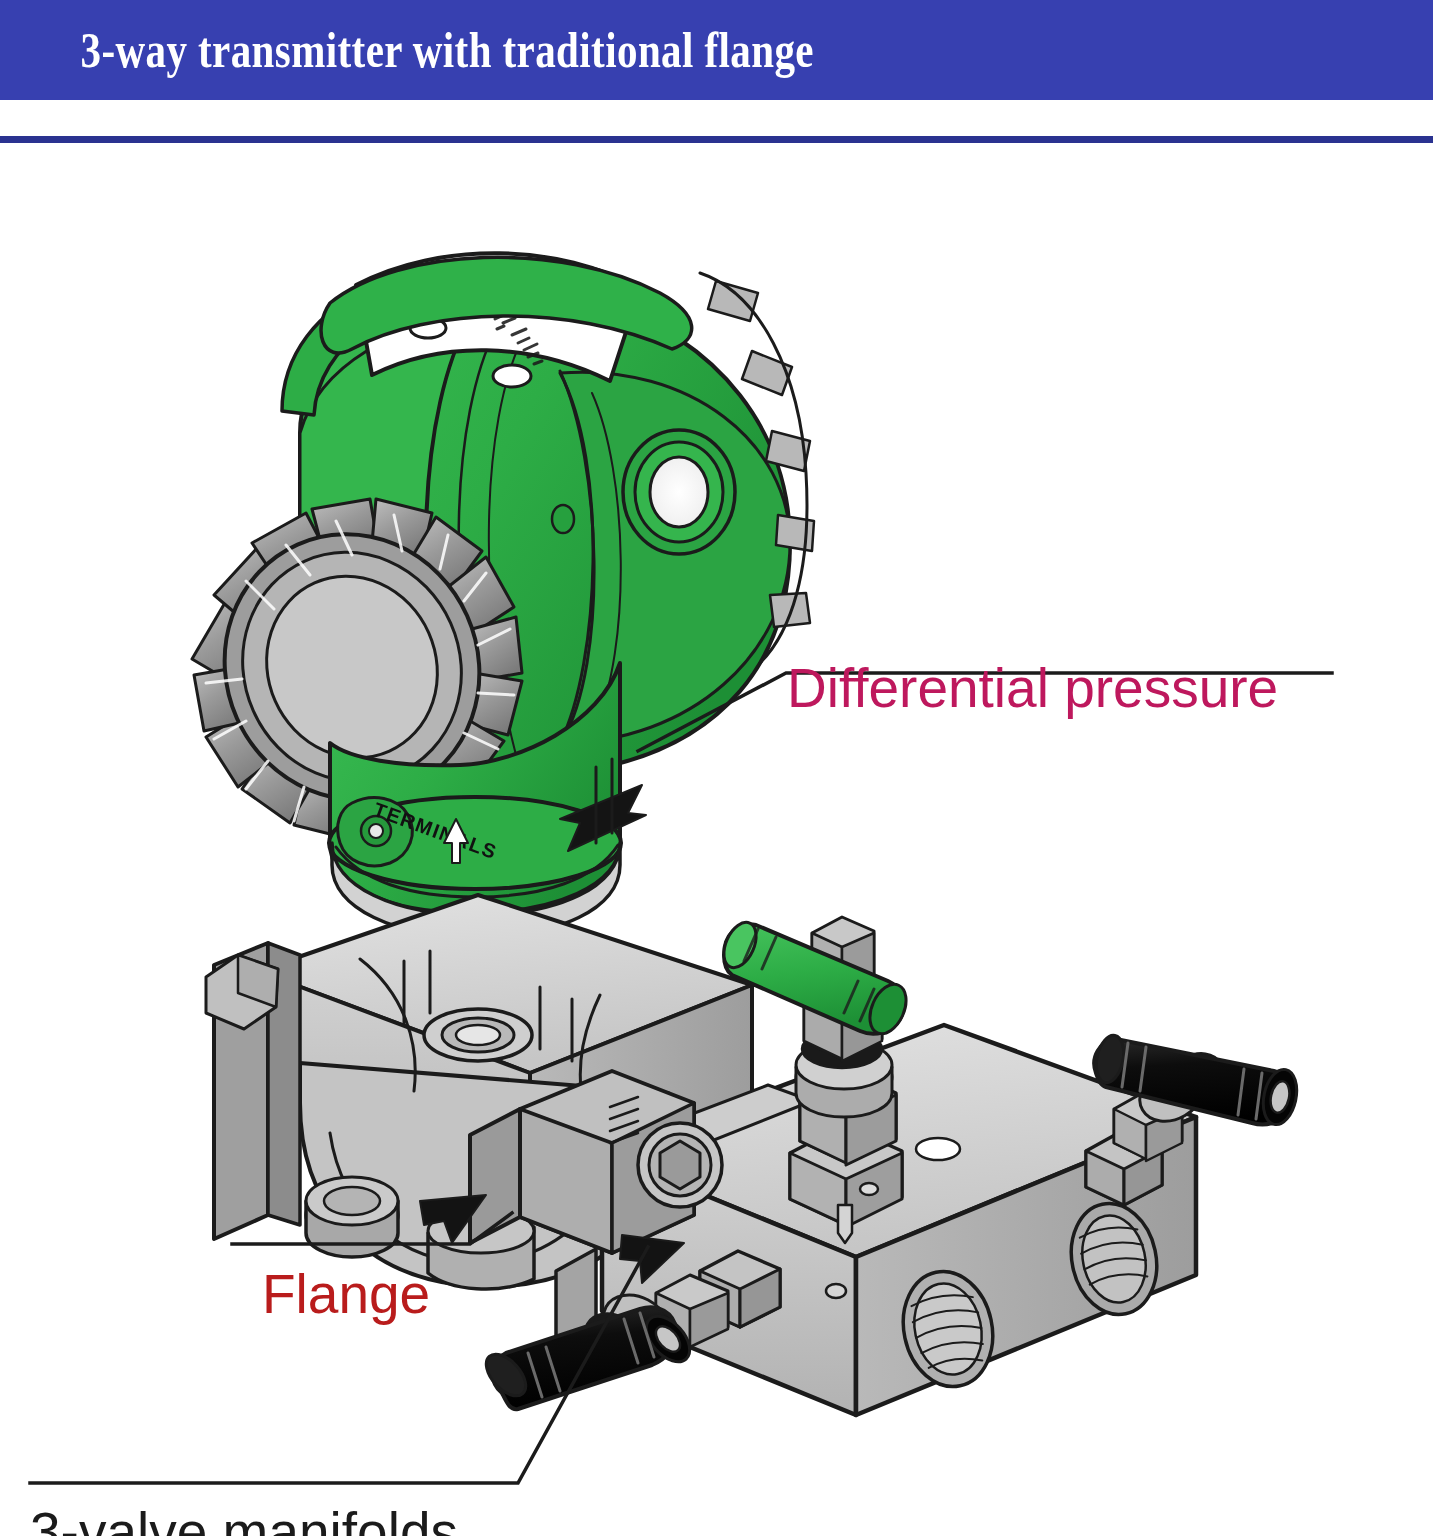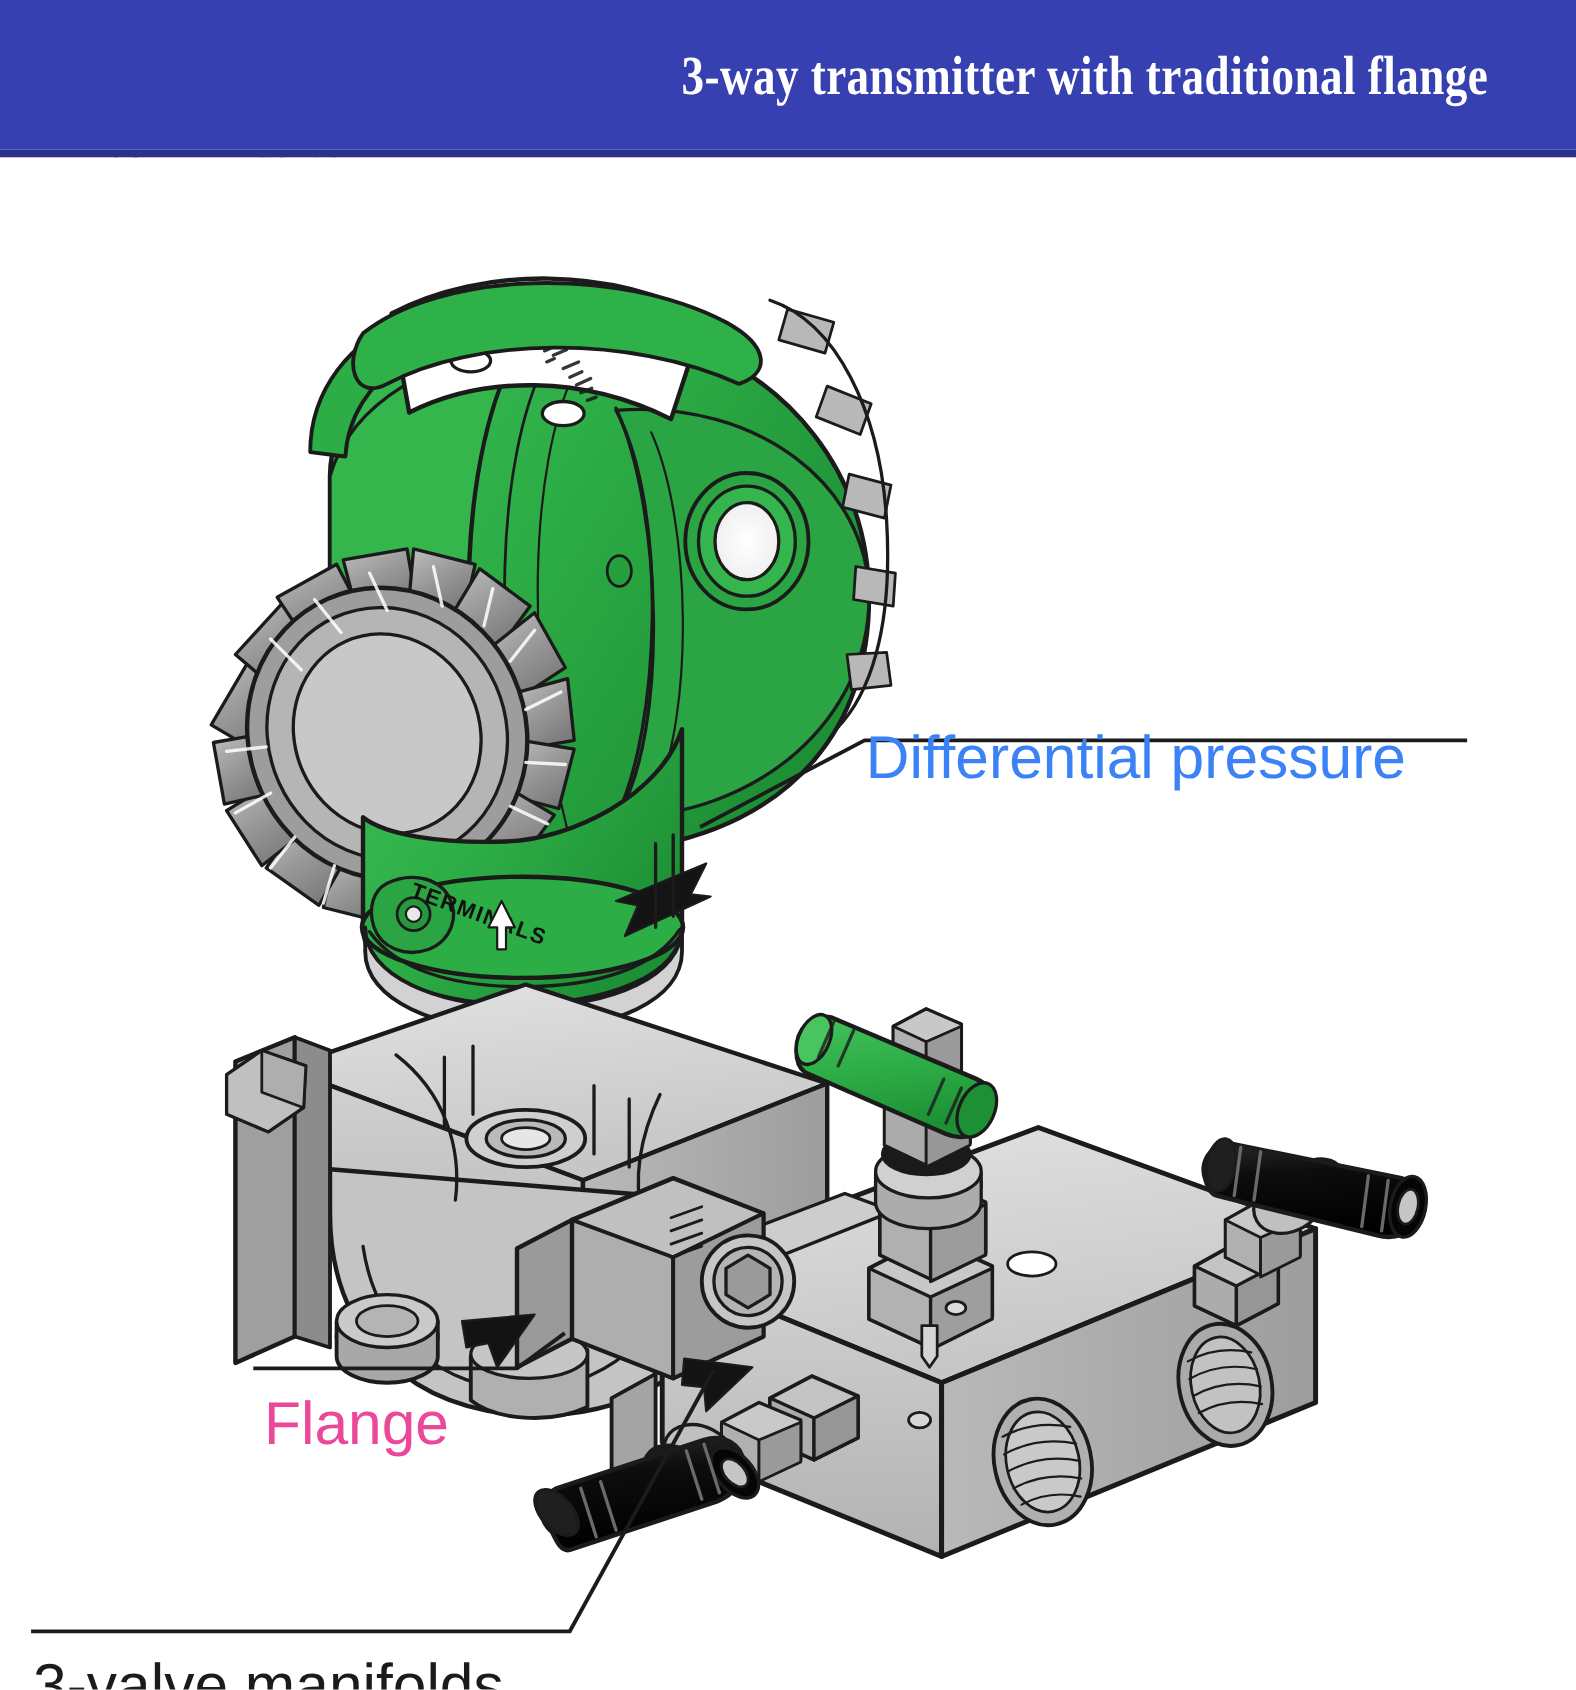--- a/index.html
+++ b/index.html
@@ -1,20 +1,20 @@
 <!DOCTYPE html>
 <html><head>
 <meta charset="utf-8">
 <style>
   html,body{margin:0;padding:0;background:#ffffff;}
   body{width:1433px;height:1536px;position:relative;overflow:hidden;
        font-family:"Liberation Sans",sans-serif;}
 
-  #banner{position:absolute;left:0;top:0;width:1433px;height:136px;
-          display:flex;align-items:center;justify-content:flex-end;}
+  #banner{position:absolute;left:0;top:0;width:1433px;height:100px;
+          display:flex;align-items:center;justify-content:flex-start;}
   #banner-underline{position:absolute;left:0;top:136px;width:1433px;height:7px;}
   #banner-title{font-family:"Liberation Serif",serif;font-weight:bold;
                 font-size:50px;color:#ffffff;letter-spacing:.5px;
                 transform:scaleX(.82);transform-origin:center;white-space:nowrap;}
 
   #stage{position:absolute;left:0;top:143px;width:1433px;height:1393px;}
   #art{position:absolute;left:0;top:0;width:1433px;height:1393px;}
 
   .cal{position:absolute;color:#1b1b1b;white-space:pre;line-height:1.06;}
   #lbl-dpt{left:787px;top:399px;font-size:55px;width:560px;}
@@ -401,25 +401,25 @@
 
   </g>
 
   <g fill="none" stroke="#1b1b1b" stroke-width="3.5" stroke-linecap="square">
     <path d="M638 608 L786 530 L1332 530"></path>
     <path d="M232 1101 L470 1101 L512 1070"></path>
     <path d="M30 1340 L518 1340 L648 1104"></path>
   </g>
 </svg>
 
-<div class="cal" id="lbl-dpt" style="color: #3b82f6;">
+<div class="cal" id="lbl-dpt" style="color: #be185d;">
   <div>Differential pressure</div>
 </div>
 
-<div class="cal" id="lbl-flange" style="color: #ec4899;">
+<div class="cal" id="lbl-flange" style="color: #b91c1c; margin-left: 22px;">
   <div>Flange</div>
 </div>
 
 <div class="cal" id="lbl-manifolds" style="color: rgb(27, 27, 27);">
   <div>3-valve manifolds</div>
 </div>
 
 </div>
 
 </body></html>

